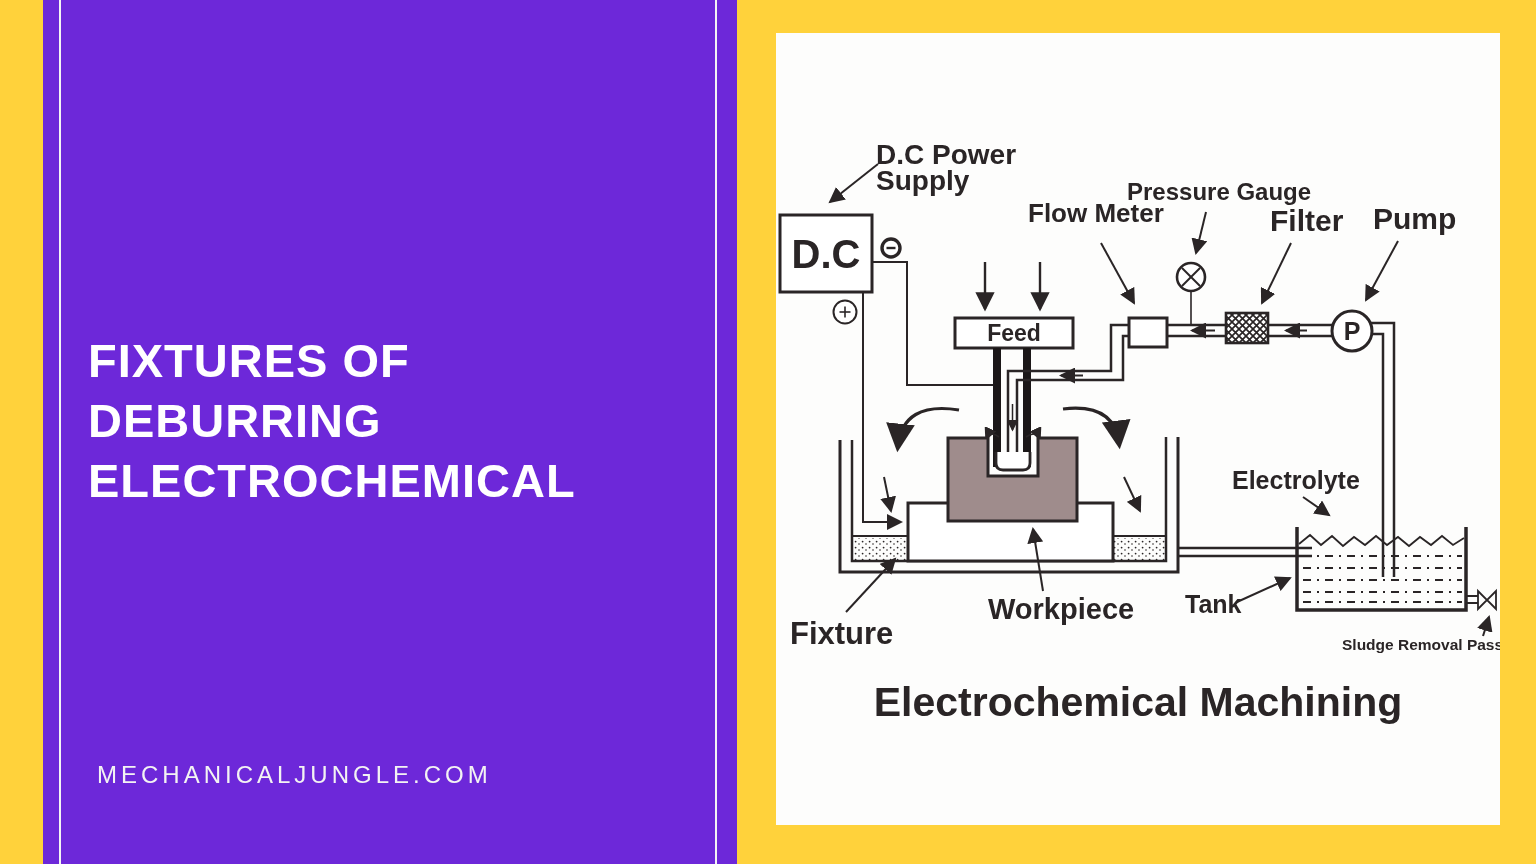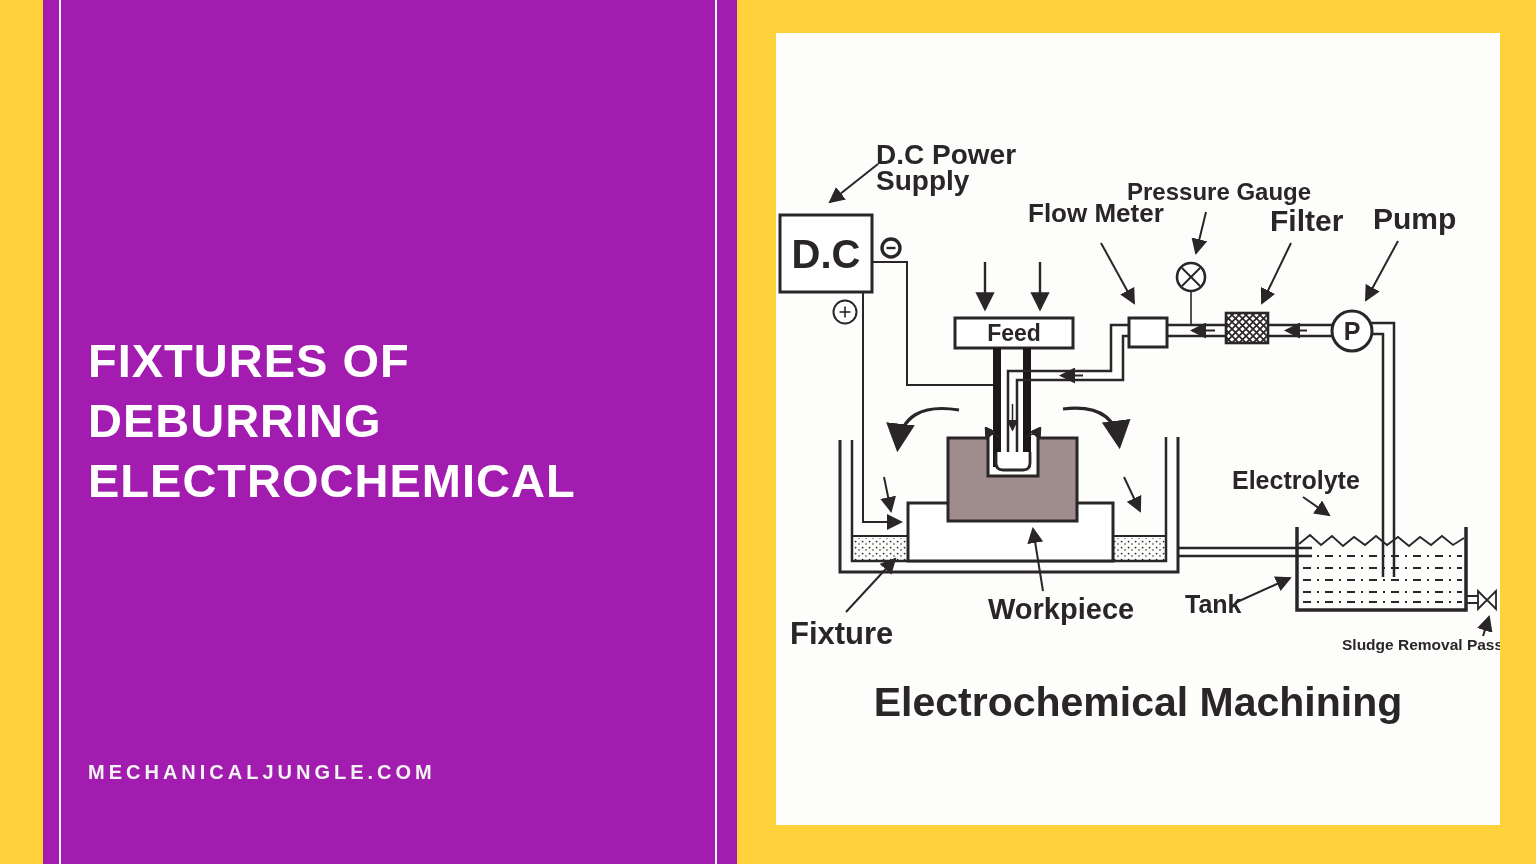--- a/index.html
+++ b/index.html
@@ -1,25 +1,25 @@
 <!DOCTYPE html>
 <html><head>
 <meta charset="utf-8">
 <style>
   html,body{margin:0;padding:0;background:#333;}
   .canvas{position:relative;width:1536px;height:864px;background:#FFD23B;overflow:hidden;
           font-family:"Liberation Sans",sans-serif;}
-  .black-panel{position:absolute;left:43px;top:0;width:694px;height:864px;background:#a21caf;}
+  .black-panel{position:absolute;left:43px;top:0;width:694px;height:864px;background:#6d28d9;}
   .vline{position:absolute;top:0;width:2px;height:864px;background:#f4f4f4;}
   .vline.left{left:16px;}
   .vline.right{left:672px;}
   .main-title{position:absolute;left:45px;top:331px;color:#ffffff;font-weight:bold;
               font-size:47px;line-height:60px;letter-spacing:1px;}
-  .site-text{position:absolute;left:45px;top:761px;color:#f3f3f3;font-weight:bold;
-             font-size:20px;letter-spacing:4px;}
+  .site-text{position:absolute;left:54px;top:761px;color:#f3f3f3;font-weight:normal;
+             font-size:24px;letter-spacing:4px;}
   .white-panel{position:absolute;left:776px;top:33px;width:724px;height:792px;background:#FDFDFC;}
   .white-panel svg{display:block;width:724px;height:792px;}
   svg text{font-family:"Liberation Sans",sans-serif;font-weight:bold;fill:#2a2526;}
 </style>
 </head>
 <body>
 
 <div class="canvas">
 
   <div class="black-panel">

